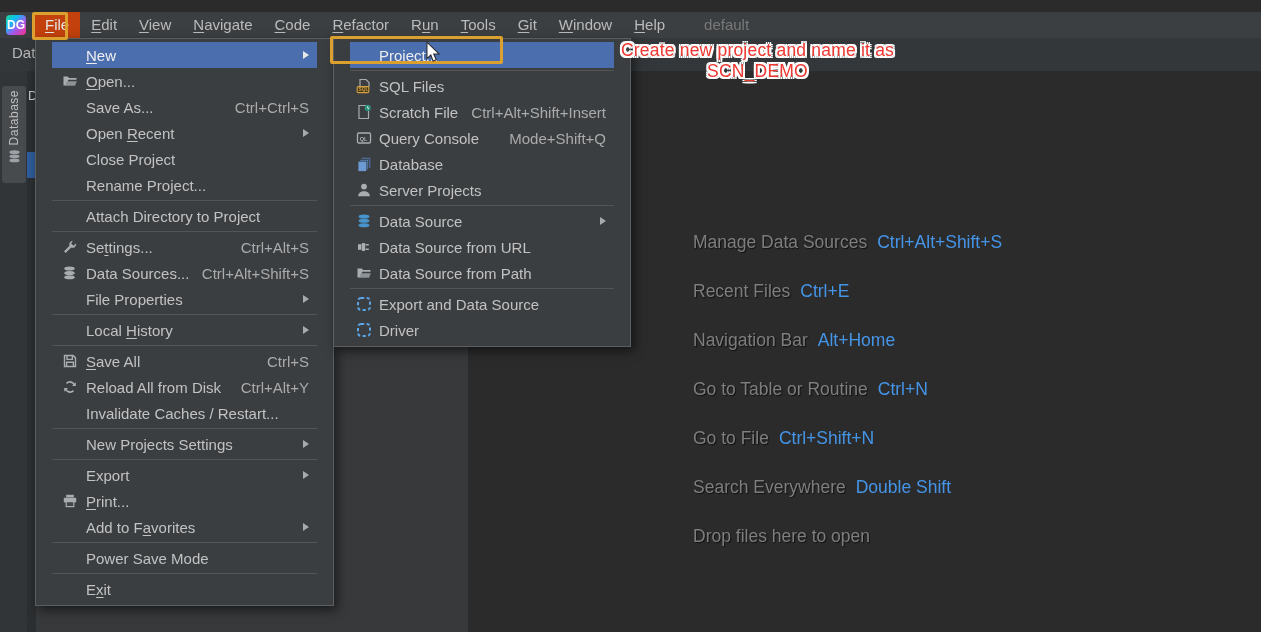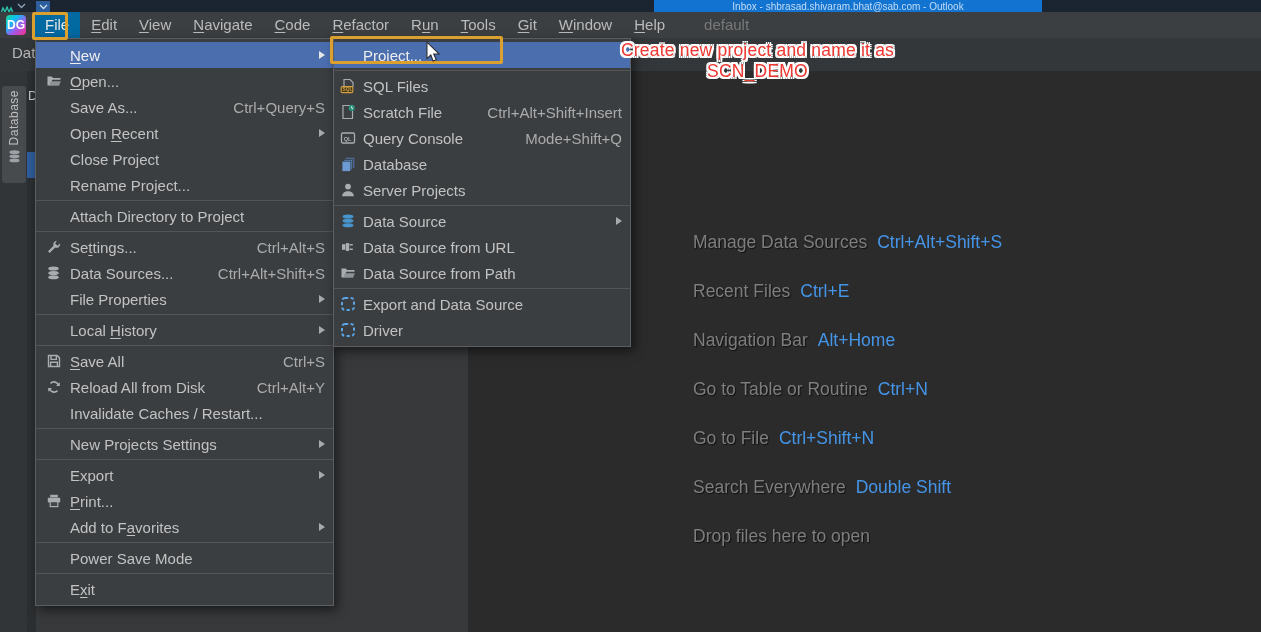--- a/index.html
+++ b/index.html
@@ -17,37 +17,37 @@
     color:#c3dcf6;font-size:10px;line-height:14px;text-align:center;overflow:hidden;white-space:nowrap;}
   
   .menubar{position:absolute;left:0;top:12px;width:1261px;height:26px;background:#3c3f41;
     display:flex;align-items:center;padding-left:6px;}
   .dg-logo{width:20px;height:20px;border-radius:4px;margin-right:8px;flex:0 0 auto;
     background:linear-gradient(135deg,#21d789 0%,#07c3f2 30%,#9d5cf0 60%,#fd2d88 100%);
     color:#fff;font-size:12px;font-weight:bold;display:flex;align-items:center;justify-content:center;letter-spacing:0;}
   .mb-items{display:flex;height:26px;align-items:stretch;}
   .mb-item{padding:0 11px;font-size:15px;color:#bbbbbb;line-height:26px;white-space:nowrap;cursor:default;}
   .mb-item u{text-decoration:underline;text-underline-offset:2px;}
-  .mb-open{background:#0369a1;color:#e6e6e6;}
+  .mb-open{background:#c2410c;color:#e6e6e6;}
   .mb-default{margin-left:28px;font-size:15px;color:#787878;line-height:26px;}
   
   .header-band{position:absolute;left:0;top:38px;width:1261px;height:33px;background:#34373a;
     color:#b6b6b6;font-size:15px;line-height:30px;padding-left:12px;}
   .tool-panel{position:absolute;left:27px;top:71px;width:441px;height:561px;background:#37393b;}
   .sidebar{position:absolute;left:0;top:71px;width:27px;height:561px;background:#323537;}
   .tool-tab{position:absolute;left:2px;top:86px;width:24px;height:97px;background:#484b4d;border-radius:3px;
     display:flex;flex-direction:column;align-items:center;justify-content:flex-start;padding-top:4px;}
   .tool-tab .vlabel{writing-mode:vertical-rl;transform:rotate(180deg);font-size:12px;color:#c0c0c0;letter-spacing:.5px;}
   .tool-tab .ic{margin-top:4px;}
   .peek-strip{position:absolute;left:27px;top:71px;width:9px;height:561px;overflow:hidden;background:#2c2f31;}
   .peek-letter{position:absolute;left:1px;top:17px;color:#c7c7c7;font-size:13px;}
   .peek-sel{position:absolute;left:0;top:81px;width:9px;height:26px;background:#2e5c9b;}
   
   .menu{position:absolute;background:#3b3e40;border:1px solid #5c5e60;box-shadow:3px 4px 10px rgba(0,0,0,.55);
-    padding:3px 0;z-index:10;}
+    padding:3px 16px;z-index:10;}
   .file-menu{left:35px;top:38px;width:299px;}
   .submenu{left:333px;top:38px;width:298px;z-index:11;}
   .menu-row{height:26px;display:flex;align-items:center;padding-right:8px;}
   .menu-row.hl{background:#4b6eaf;}
   .mi-icon{width:17px;height:16px;margin-left:9px;flex:0 0 auto;display:flex;align-items:center;justify-content:center;}
   .submenu .mi-icon{margin-left:5px;}
   .mi-icon svg{display:block;}
   .mi-label{margin-left:8px;font-size:15px;color:#c2c2c2;white-space:nowrap;}
   .submenu .mi-label{margin-left:7px;}
   .menu-row.hl .mi-label{color:#eeeeee;}
@@ -70,38 +70,20 @@
   .welcome{position:absolute;left:693px;top:218px;z-index:1;}
   .w-row{height:49px;display:flex;align-items:center;font-size:17.5px;}
   .w-label{color:#7e7e7e;text-shadow:1px 1px 1px rgba(0,0,0,.6);}
   .w-short{color:#4494e8;margin-left:10px;}
 </style>
 </head>
 <body>
 
 <div class="screen">
 
-  <div class="os-strip">
-    <span class="teal-mark">
-      <svg width="12" height="9" viewBox="0 0 12 9">
-          <path d="M0 7 L2 2 L4 6 L6 1 L8 6 L10 2 L12 7" stroke="#2fbfa9" stroke-width="1.4" fill="none"></path>
-        </svg>
-    </span>
-    <span class="chev" style="left:17px">
-      <svg width="9" height="8" viewBox="0 0 9 8">
-          <path d="M1 2 L4.5 5.5 L8 2" stroke="#8fa3b8" stroke-width="1.3" fill="none"></path>
-        </svg>
-    </span>
-    <span class="chev-box">
-      <svg width="9" height="8" viewBox="0 0 9 8">
-          <path d="M1 2 L4.5 5.5 L8 2" stroke="#cfe0f2" stroke-width="1.3" fill="none"></path>
-        </svg>
-    </span>
-    <div class="outlook-bar">Inbox - shbrasad.shivaram.bhat@sab.com - Outlook</div>
-  </div>
 
   <div class="menubar">
     <div class="dg-logo">DG</div>
     <div class="mb-items" id="mb-items">
         <div class="mb-item mb-open"><span class=""><u>F</u>ile</span></div>
         <div class="mb-item"><span class=""><u>E</u>dit</span></div>
         <div class="mb-item"><span class=""><u>V</u>iew</span></div>
         <div class="mb-item"><span class=""><u>N</u>avigate</span></div>
         <div class="mb-item"><span class=""><u>C</u>ode</span></div>
         <div class="mb-item"><span class=""><u>R</u>efactor</span></div>
@@ -146,21 +128,21 @@
           <svg width="16" height="16" viewBox="0 0 16 16">
             <path d="M1.5 12.5v-9h4.2l1.4 1.6h7.4v1.7H6.3l-2 5.7z" fill="#a9adb0"></path>
             <path d="M4.9 8.2h10l-1.9 4.6H3.2z" fill="#8d9296"></path>
           </svg>
         </span>
         <span class="mi-label"><u>O</u>pen...</span>
       </div>
       <div class="menu-row">
         <span class="mi-icon"></span>
         <span class="mi-label">Save As...</span>
-        <span class="mi-short">Ctrl+Query+S</span>
+        <span class="mi-short">Ctrl+Ctrl+S</span>
       </div>
       <div class="menu-row">
         <span class="mi-icon"></span>
         <span class="mi-label">Open <u>R</u>ecent</span>
         <span class="mi-arrow"></span>
       </div>
       <div class="menu-row">
         <span class="mi-icon"></span>
         <span class="mi-label">Close Project</span>
       </div>

